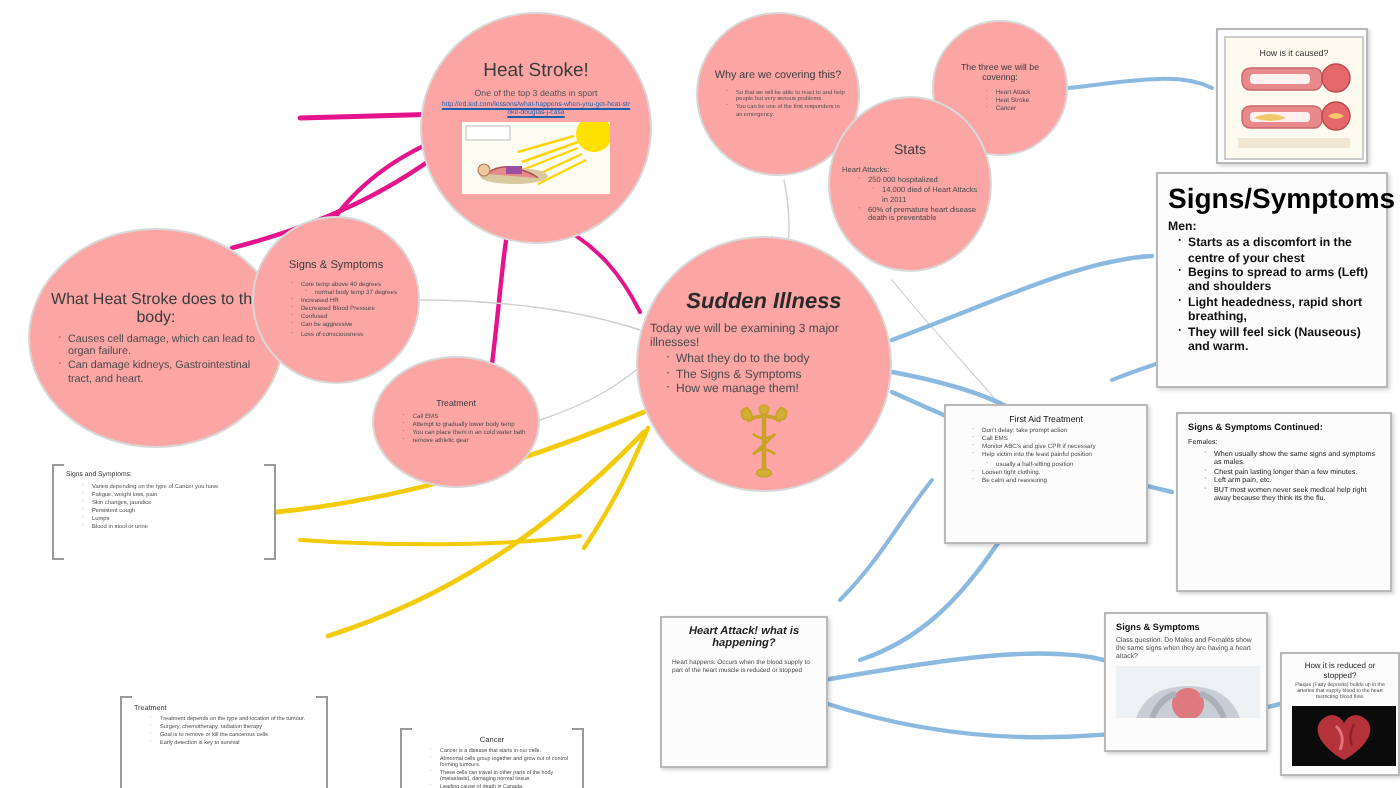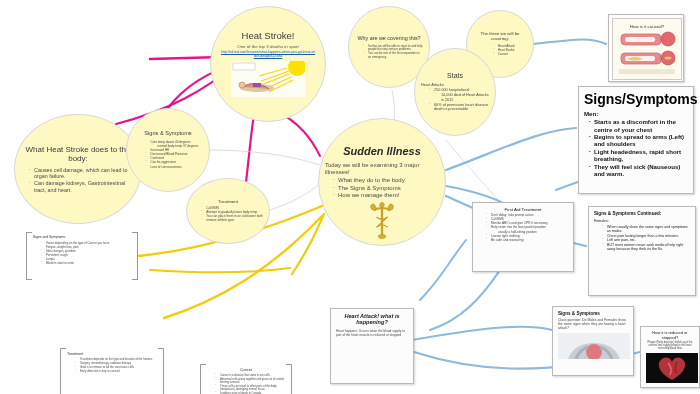--- a/index.html
+++ b/index.html
@@ -3,21 +3,21 @@
 <meta charset="utf-8">
 <style>
   html,body{margin:0;padding:0;background:#ffffff;}
   body{width:700px;height:394px;overflow:hidden;position:relative;
        font-family:"Liberation Sans",sans-serif;color:#333;}
   #canvas{position:absolute;inset:0;width:700px;height:394px;}
   svg.links{position:absolute;left:0;top:0;width:700px;height:394px;pointer-events:none;}
 
   .node{position:absolute;box-sizing:border-box;}
 
-  .circle{border-radius:50%;border:1px solid #d8d8d8;background:#fef9c3;
+  .circle{border-radius:50%;border:1px solid #d8d8d8;background:#fca5a5;
           display:flex;flex-direction:column;align-items:center;justify-content:center;
           text-align:center;padding:6px;}
 
   .box{background:#fcfcfc;border:1px solid #b9b9b9;box-shadow:1px 1px 2px rgba(0,0,0,.18);
        box-sizing:border-box;padding:4px 5px;}
   .bracket{border:none;background:transparent;box-shadow:none;position:relative;padding:4px 7px;}
   .bracket:before,.bracket:after{content:"";position:absolute;top:0;bottom:0;width:5px;
        border:1px solid #9a9a9a;}
   .bracket:before{left:0;border-right:none;}
   .bracket:after{right:0;border-left:none;}

